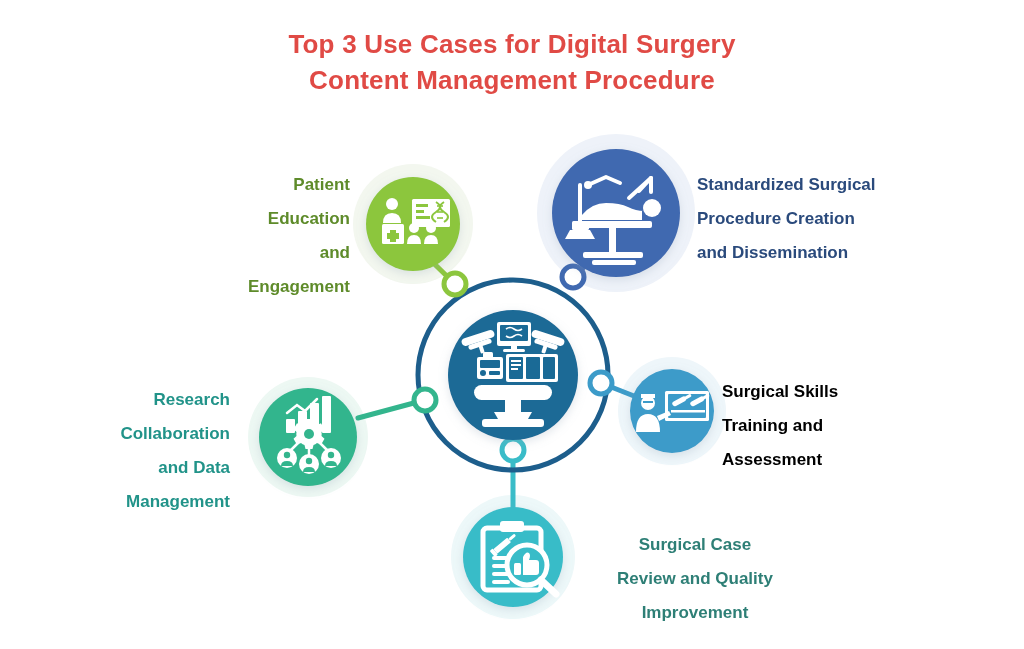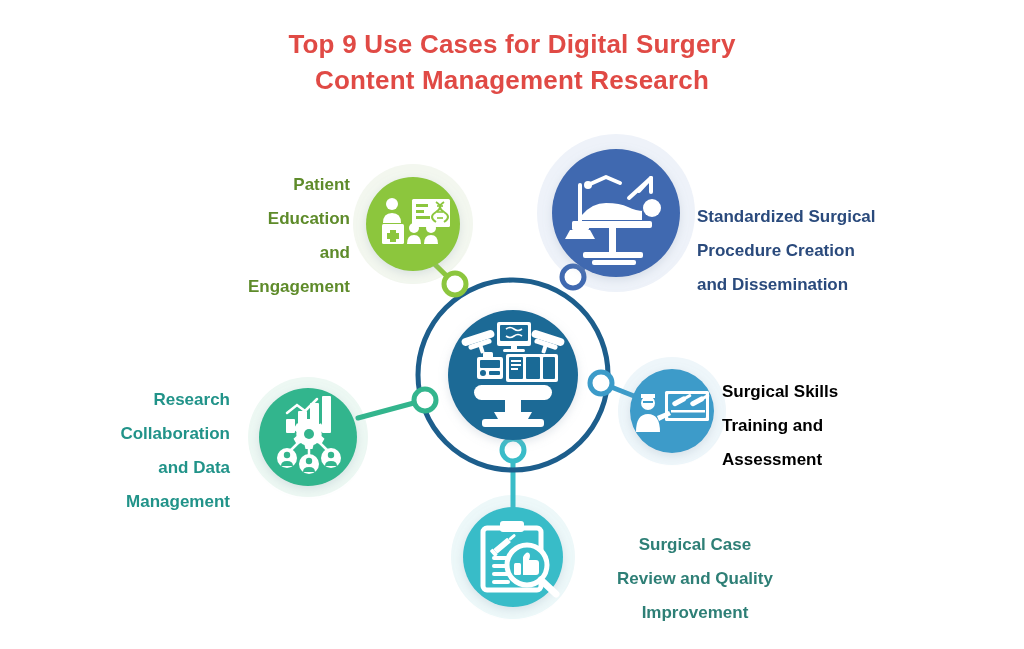--- a/index.html
+++ b/index.html
@@ -59,21 +59,20 @@
     width: 170px;
     text-align: right;
     color: #5E8B2A;
   }
   .label-standardized {
     left: 697px;
     top: 168px;
     width: 250px;
     text-align: left;
     color: #2A4A7C;
-    margin-top: 32px;
   }
   .label-surgical-skills {
     left: 722px;
     top: 375px;
     width: 200px;
     text-align: left;
     color: #000000;
   }
   .label-case-review {
     left: 590px;
@@ -89,22 +88,22 @@
     text-align: right;
     color: #219389;
   }
 </style>
 </head>
 <body>
 
 <div id="canvas">
 
   <div class="title">
-    <span class="line">Top 9 Use Cases for Digital Surgery</span>
-    <span class="line">Content Management Research</span>
+    <span class="line">Top 3 Use Cases for Digital Surgery</span>
+    <span class="line">Content Management Procedure</span>
   </div>
 
   <svg class="diagram" viewBox="0 0 1024 649">
     <defs>
       <filter id="softshadow" x="-50%" y="-50%" width="200%" height="200%">
         <feDropShadow dx="0" dy="3" stdDeviation="5" flood-color="#93a6b5" flood-opacity="0.28"></feDropShadow>
       </filter>
       <filter id="tinyshadow" x="-50%" y="-50%" width="200%" height="200%">
         <feDropShadow dx="0" dy="2" stdDeviation="3" flood-color="#93a6b5" flood-opacity="0.22"></feDropShadow>
       </filter>

